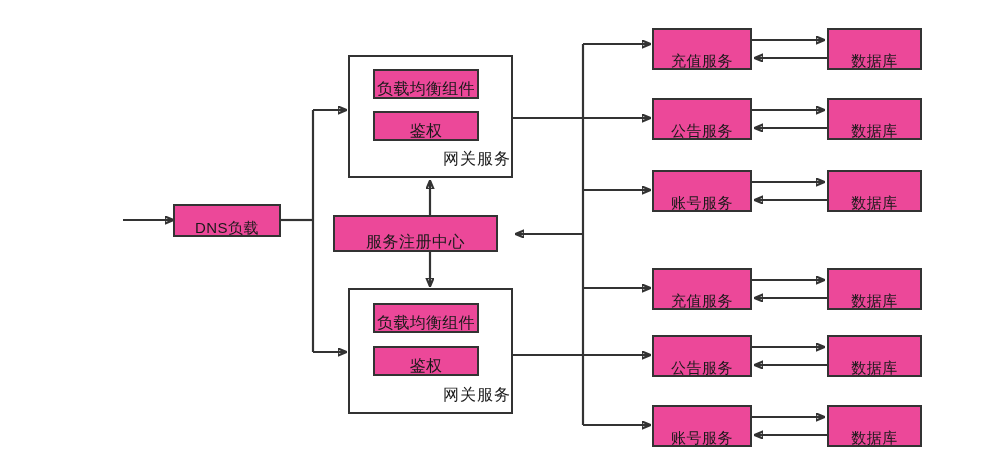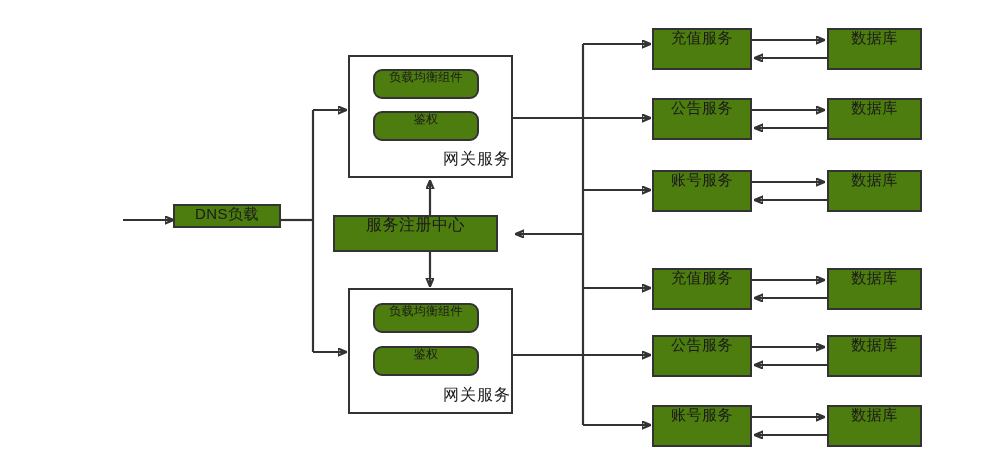--- a/index.html
+++ b/index.html
@@ -12,35 +12,34 @@
     width: 987px;
     height: 466px;
     background: #ffffff;
     font-family: "Liberation Sans", "DejaVu Sans", sans-serif;
     overflow: hidden;
   }
   .node {
     position: absolute;
     box-sizing: border-box;
     border: 2px solid #333333;
-    background: #4d7c0f;
+    background: #ec4899;
     display: flex;
-    align-items: flex-start;
+    align-items: flex-end;
     justify-content: center;
     color: #1a1a1a;
     font-size: 15px;
     line-height: 1;
     letter-spacing: 0.5px;
     z-index: 3;
   }
   .node.small {
     border-width: 2px;
-    font-size: 12px;
+    font-size: 16px;
     letter-spacing: 0.3px;
-    border-radius: 9px;
   }
   .gateway {
     position: absolute;
     box-sizing: border-box;
     border: 2px solid #333333;
     background: #ffffff;
     z-index: 2;
   }
   .gateway-label {
     position: absolute;
@@ -111,21 +110,21 @@
     <line x1="827" y1="200" x2="755" y2="200" marker-end="url(#arw)"></line>
     <line x1="752" y1="280" x2="824" y2="280" marker-end="url(#arw)"></line>
     <line x1="827" y1="298" x2="755" y2="298" marker-end="url(#arw)"></line>
     <line x1="752" y1="347" x2="824" y2="347" marker-end="url(#arw)"></line>
     <line x1="827" y1="365" x2="755" y2="365" marker-end="url(#arw)"></line>
     <line x1="752" y1="417" x2="824" y2="417" marker-end="url(#arw)"></line>
     <line x1="827" y1="435" x2="755" y2="435" marker-end="url(#arw)"></line>
   </svg>
 
 
-  <div class="node" style="left:173px; top:204px; width:108px; height:24px;">
+  <div class="node" style="left:173px; top:204px; width:108px; height:33px;">
     <span>DNS负载</span>
   </div>
 
   <div class="node" style="left:333px; top:215px; width:165px; height:37px; font-size:16px;">
     <span>服务注册中心</span>
   </div>
 
   <div class="gateway" style="left:348px; top:55px; width:165px; height:123px;">
     <div class="node small" style="left:23px; top:12px; width:106px; height:30px;">
       <span>负载均衡组件</span>

